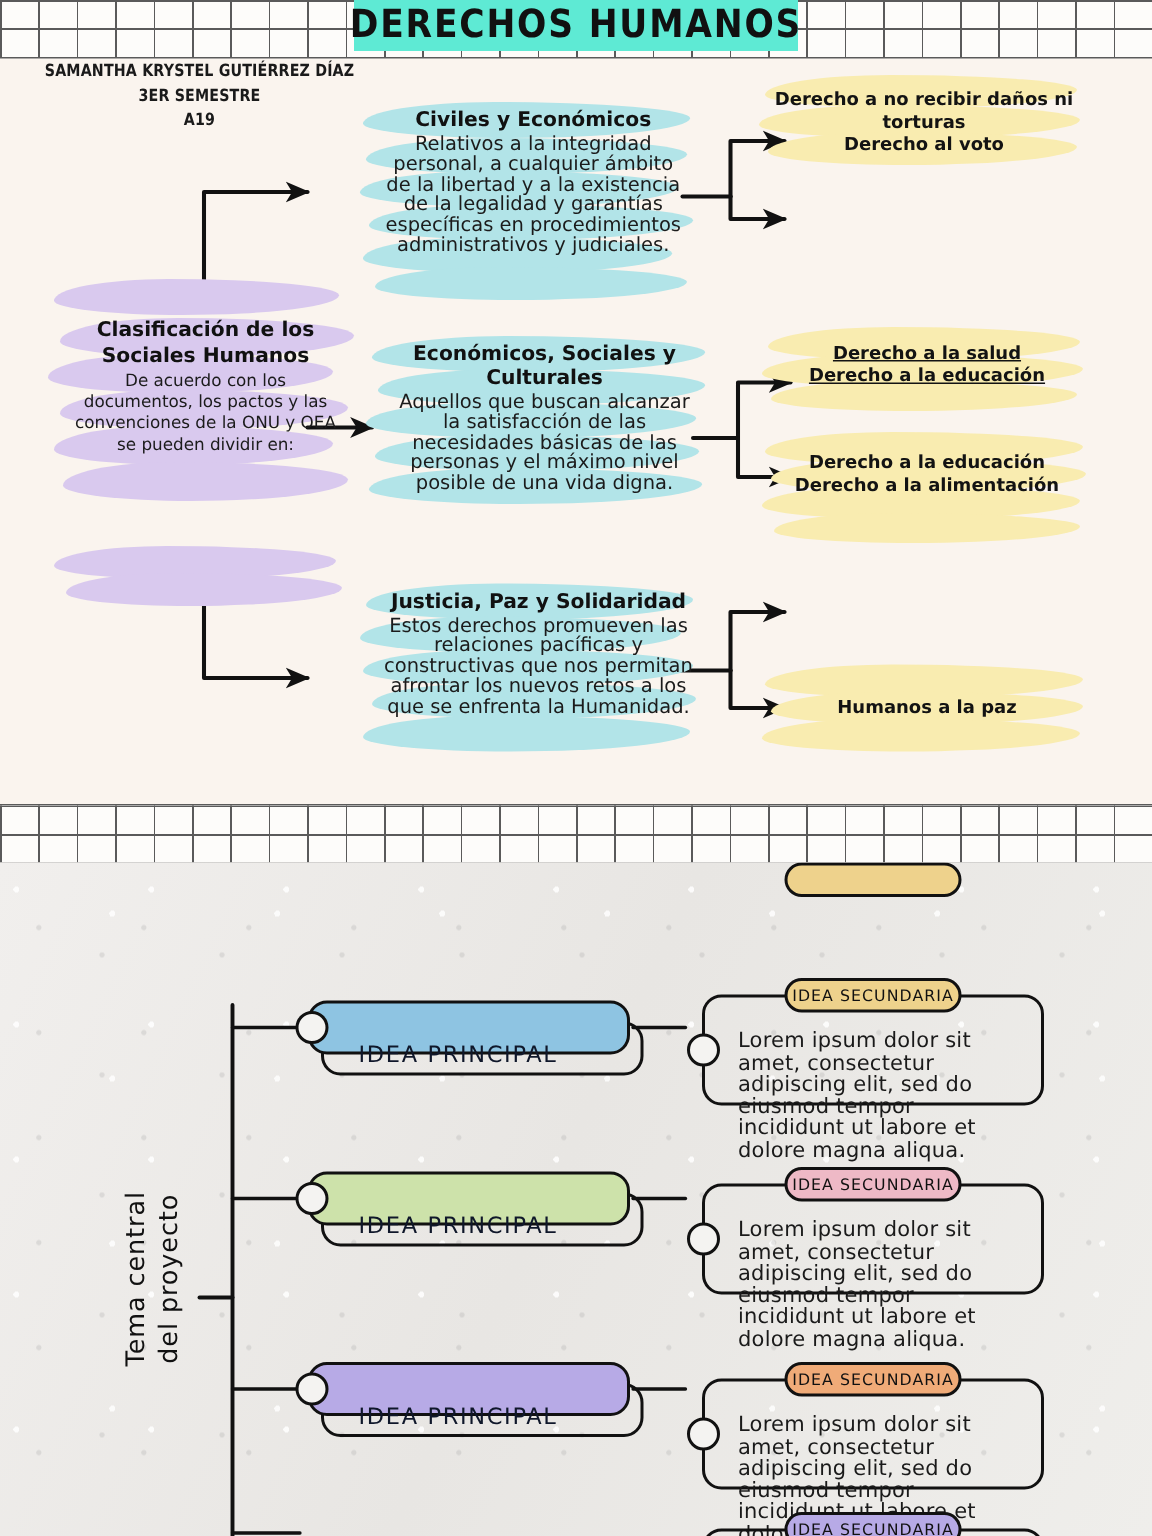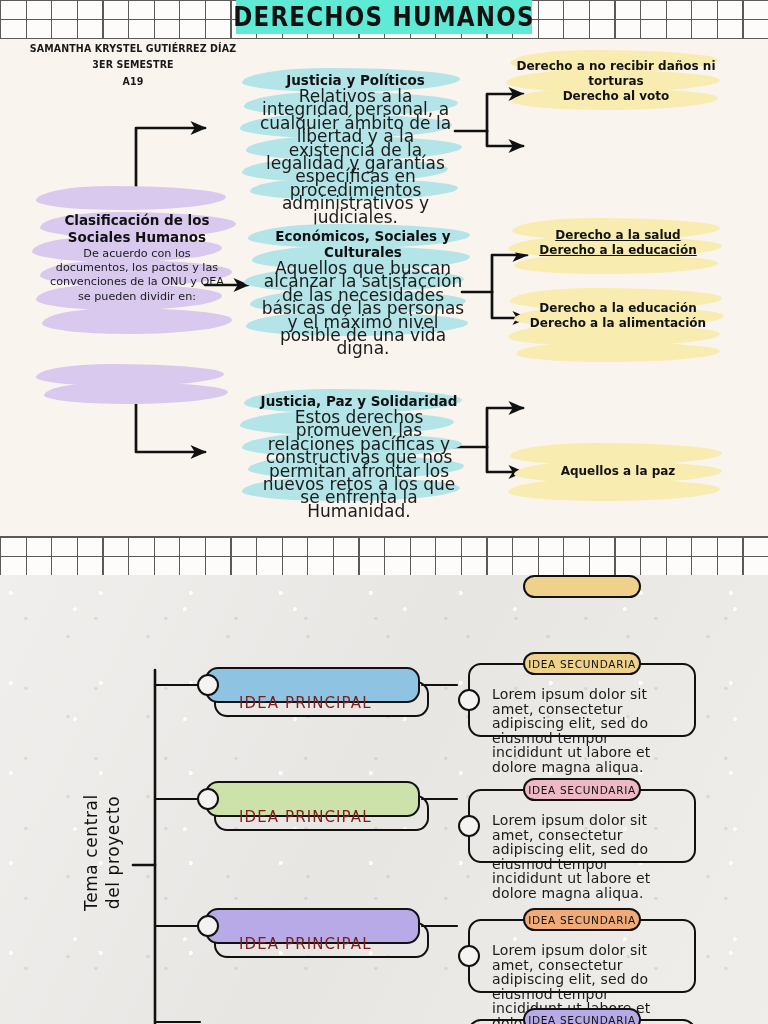--- a/index.html
+++ b/index.html
@@ -54,21 +54,21 @@
   
   .hl{position:absolute;border-radius:40% 60% 55% 45%/60% 45% 55% 40%;}
 
   .node{position:absolute;z-index:3;}
   .node .txt{position:relative;z-index:3;text-align:center;color:#141414;}
   .node h3{
     margin:0;font-family:"DejaVu Sans", sans-serif;
     font-weight:bold;font-size:13.5px;line-height:16px;color:#111;
   }
   .node p{
-    margin:2px 0 0 0;font-size:17px;line-height:13.4px;color:#1b1b1b;
+    margin:2px 0 0 0;font-size:13px;line-height:13.4px;color:#1b1b1b;
     font-family:"DejaVu Sans", sans-serif;font-weight:400;
   }
   .leaf .txt{
     font-family:"DejaVu Sans", sans-serif;font-weight:bold;
     font-size:12px;line-height:15px;color:#131313;text-align:center;
   }
   .center-node .txt h3{font-size:13.5px;line-height:16.5px;}
   .center-node .txt p{font-size:11.2px;line-height:14.2px;}
 
   svg.arrows{position:absolute;left:0;top:0;width:768px;height:575px;z-index:2;pointer-events:none;}
@@ -93,21 +93,21 @@
   svg.mm{position:absolute;left:0;top:0;width:768px;height:449px;z-index:2;}
 
   .mbox{
     position:absolute;z-index:3;
     display:flex;align-items:center;
     border:2.2px solid #111;border-radius:13px;
     box-sizing:border-box;
   }
   .mbox .mlabel{
     font-family:"DejaVu Sans", sans-serif;
-    font-size:15px;letter-spacing:1.1px;color:#7f1d1d;
+    font-size:15px;letter-spacing:1.1px;color:#0f172a;
     padding-left:32px;
     margin-top:36px;
   }
   .knob{
     position:absolute;z-index:6;
     width:22px;height:22px;border-radius:50%;
     background:#f4f3f1;border:2.2px solid #111;box-sizing:border-box;
   }
   .scard{
     position:absolute;z-index:3;
@@ -197,21 +197,21 @@
     </div>
 
     <div class="node" style="left:248px;top:60px;width:215px;">
       <div class="hl" style="left:-6px;top:8px;width:218px;height:24px;background:#b2e4e8;"></div>
       <div class="hl" style="left:-4px;top:32px;width:214px;height:24px;background:#b2e4e8;"></div>
       <div class="hl" style="left:-8px;top:54px;width:212px;height:24px;background:#b2e4e8;"></div>
       <div class="hl" style="left:-2px;top:76px;width:216px;height:24px;background:#b2e4e8;"></div>
       <div class="hl" style="left:-6px;top:98px;width:206px;height:24px;background:#b2e4e8;"></div>
       <div class="hl" style="left:2px;top:118px;width:208px;height:22px;background:#b2e4e8;"></div>
       <div class="txt" style="padding:12px 8px 0 8px;">
-        <h3>Justicia y Políticos</h3>
+        <h3>Civiles y Económicos</h3>
         <p>Relativos a la integridad personal, a cualquier ámbito de la libertad y a la existencia de la legalidad y garantías específicas en procedimientos administrativos y judiciales.</p>
       </div>
     </div>
 
     <div class="node leaf" style="left:510px;top:50px;width:212px;">
       <div class="hl" style="left:0px;top:0px;width:208px;height:22px;background:#f9ecb0;"></div>
       <div class="hl" style="left:-4px;top:20px;width:214px;height:22px;background:#f9ecb0;"></div>
       <div class="hl" style="left:2px;top:38px;width:206px;height:22px;background:#f9ecb0;"></div>
       <div class="txt" style="padding:9px 6px 0 6px;white-space:pre-line;">Derecho a no recibir daños ni torturas
 Derecho al voto</div>
@@ -257,21 +257,21 @@
         <h3>Justicia, Paz y Solidaridad</h3>
         <p>Estos derechos promueven las relaciones pacíficas y constructivas que nos permitan afrontar los nuevos retos a los que se enfrenta la Humanidad.</p>
       </div>
     </div>
 
 
     <div class="node leaf" style="left:512px;top:443px;width:212px;">
       <div class="hl" style="left:-2px;top:0px;width:212px;height:22px;background:#f9ecb0;"></div>
       <div class="hl" style="left:2px;top:18px;width:208px;height:22px;background:#f9ecb0;"></div>
       <div class="hl" style="left:-4px;top:36px;width:212px;height:22px;background:#f9ecb0;"></div>
-      <div class="txt" style="padding:21px 6px 0 6px;white-space:pre-line;">Aquellos a la paz</div>
+      <div class="txt" style="padding:21px 6px 0 6px;white-space:pre-line;">Humanos a la paz</div>
     </div>
 
   </div>
 
   <div class="bot-sec">
     <div class="paper-tex"></div>
 
     <svg class="mm" viewBox="0 0 768 449">
       <g fill="none" stroke="#111" stroke-width="2.2" stroke-linecap="round">
 

